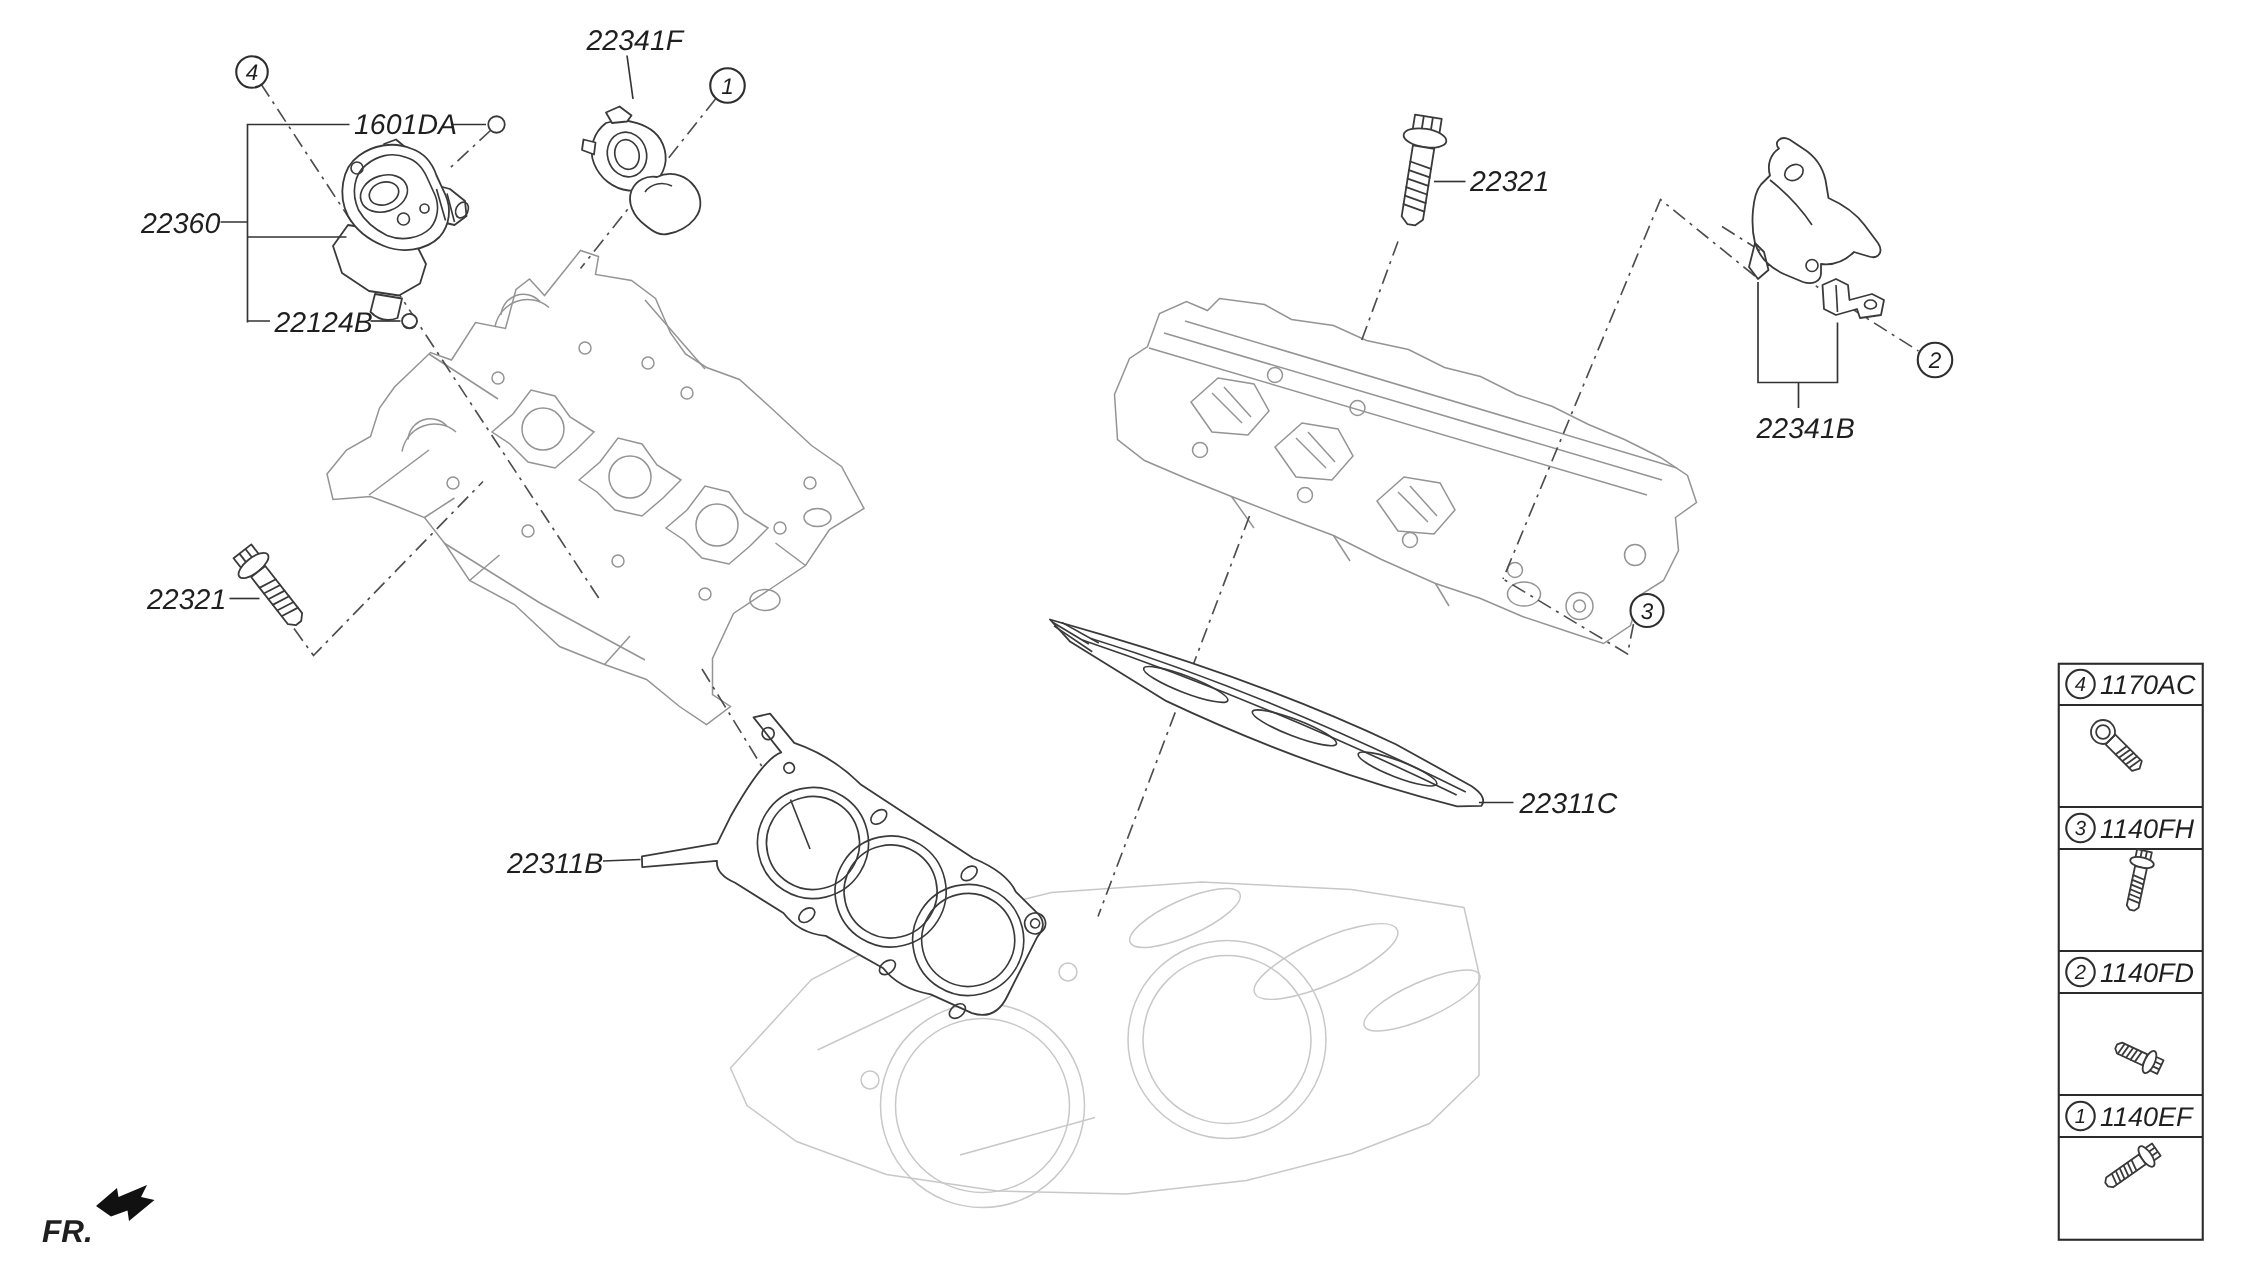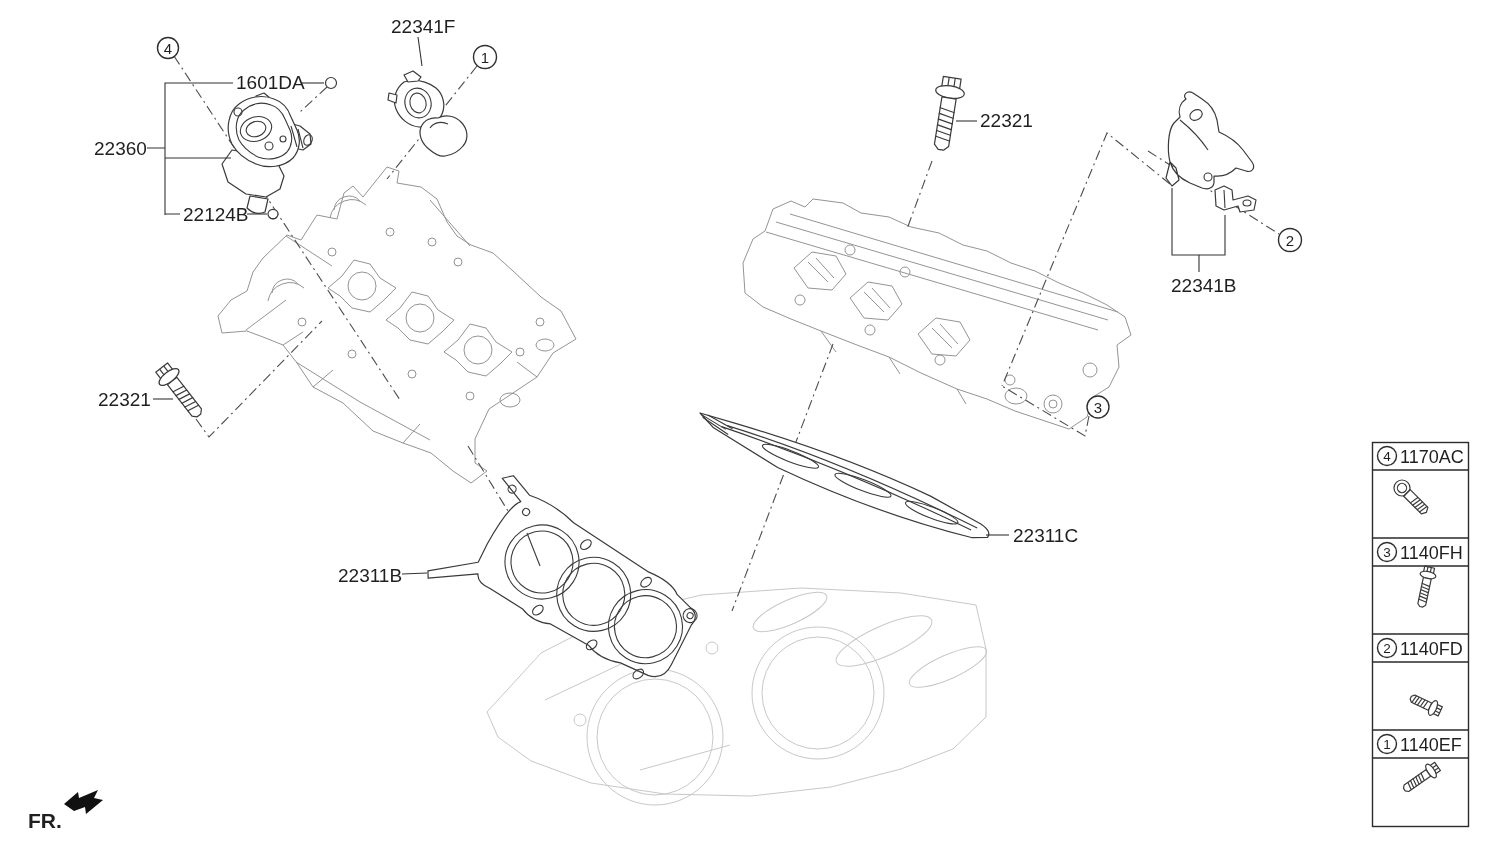--- a/index.html
+++ b/index.html
@@ -1,17 +1,17 @@
 <!DOCTYPE html>
 <html><head>
 <meta charset="utf-8">
 <style>
   html,body{margin:0;padding:0;background:#ffffff;}
   .stage{position:relative;width:1501px;height:848px;background:#fff;overflow:hidden;
-         font-family:"Liberation Sans",sans-serif;}
+         font-family:"Liberation Sans",sans-serif;font-style:italic;}
   svg text{font-family:"Liberation Sans",sans-serif;fill:#1f1f1f;}
   .part-label{font-size:19px;}
   .callout-num{font-size:15px;text-anchor:middle;}
   .legend-code{font-size:18px;}
   .legend-num{font-size:13.5px;text-anchor:middle;}
   .fr-label{font-size:21px;font-weight:bold;}
   .engine{stroke:#949494;fill:none;stroke-width:1;}
   .faint{stroke:#c8c8c8;fill:none;stroke-width:1;}
   .part{stroke:#3a3a3a;fill:#ffffff;stroke-width:1.2;stroke-linejoin:round;}
   .partline{stroke:#3a3a3a;fill:none;stroke-width:1.1;}

